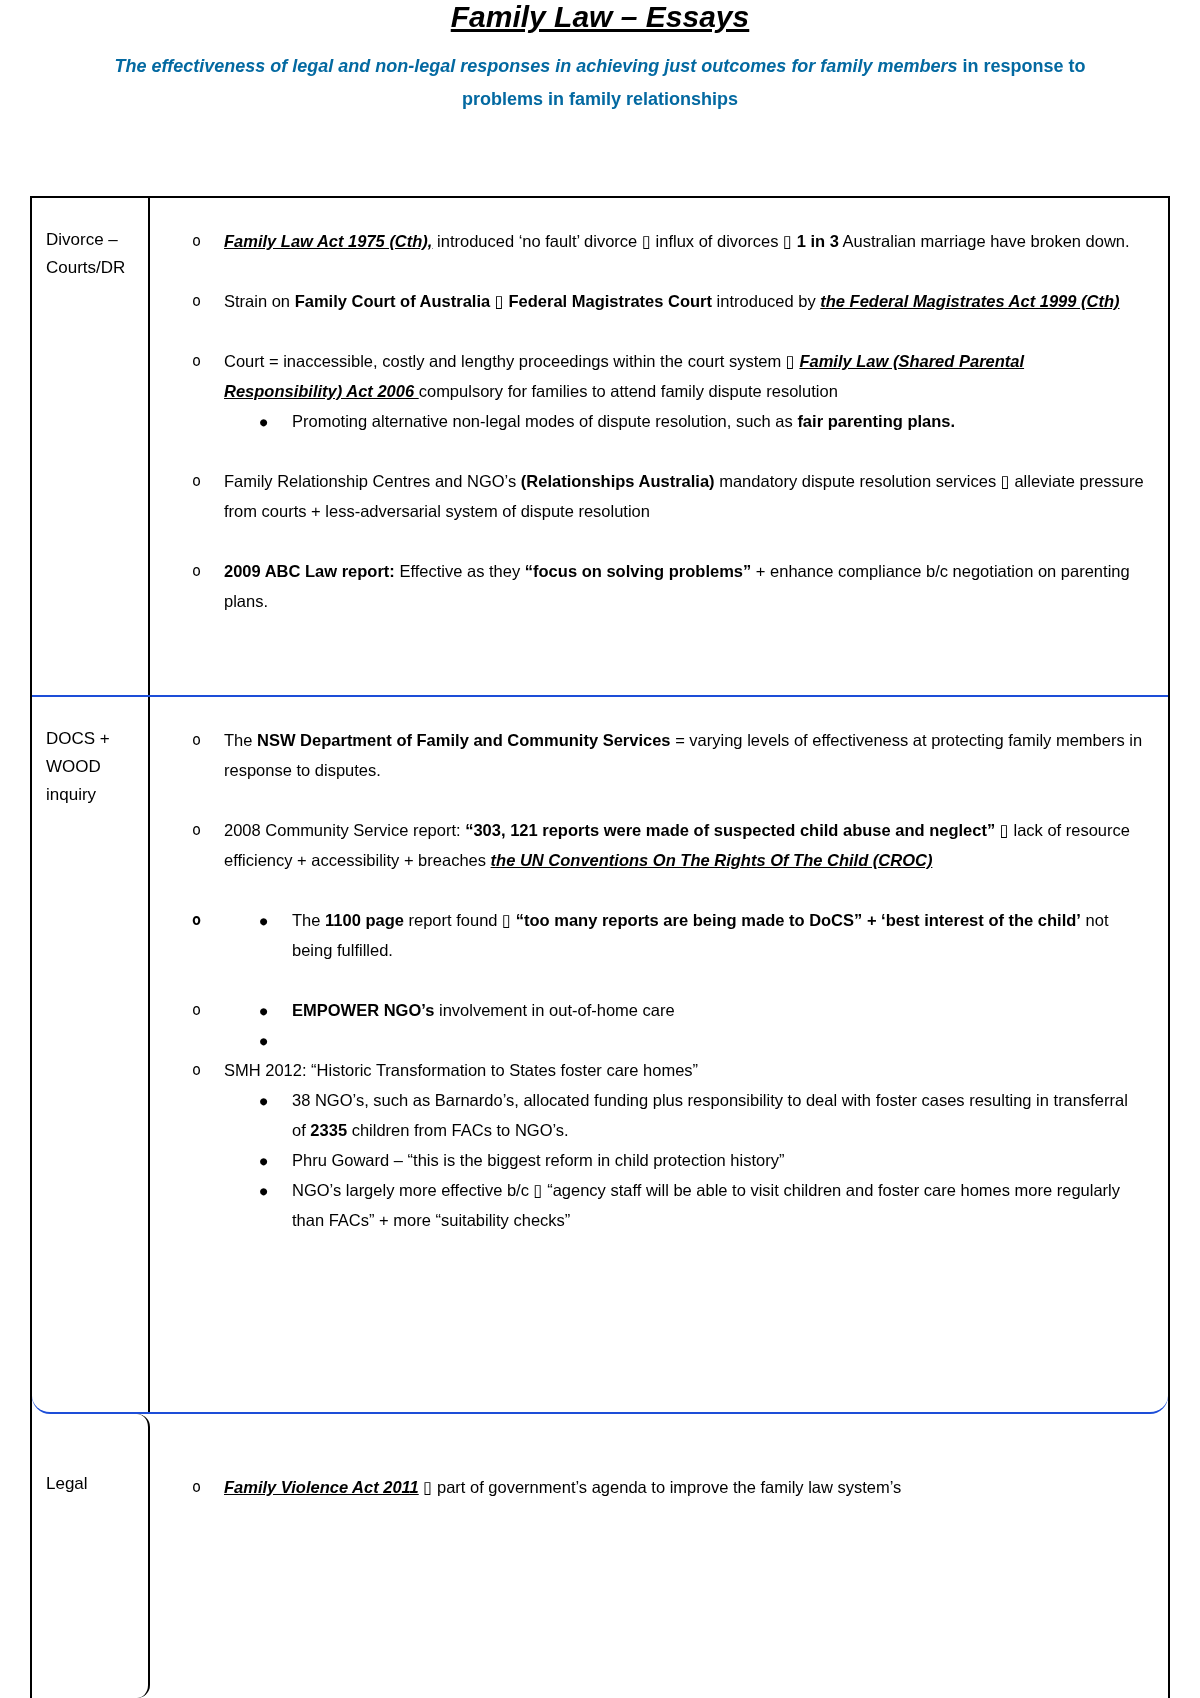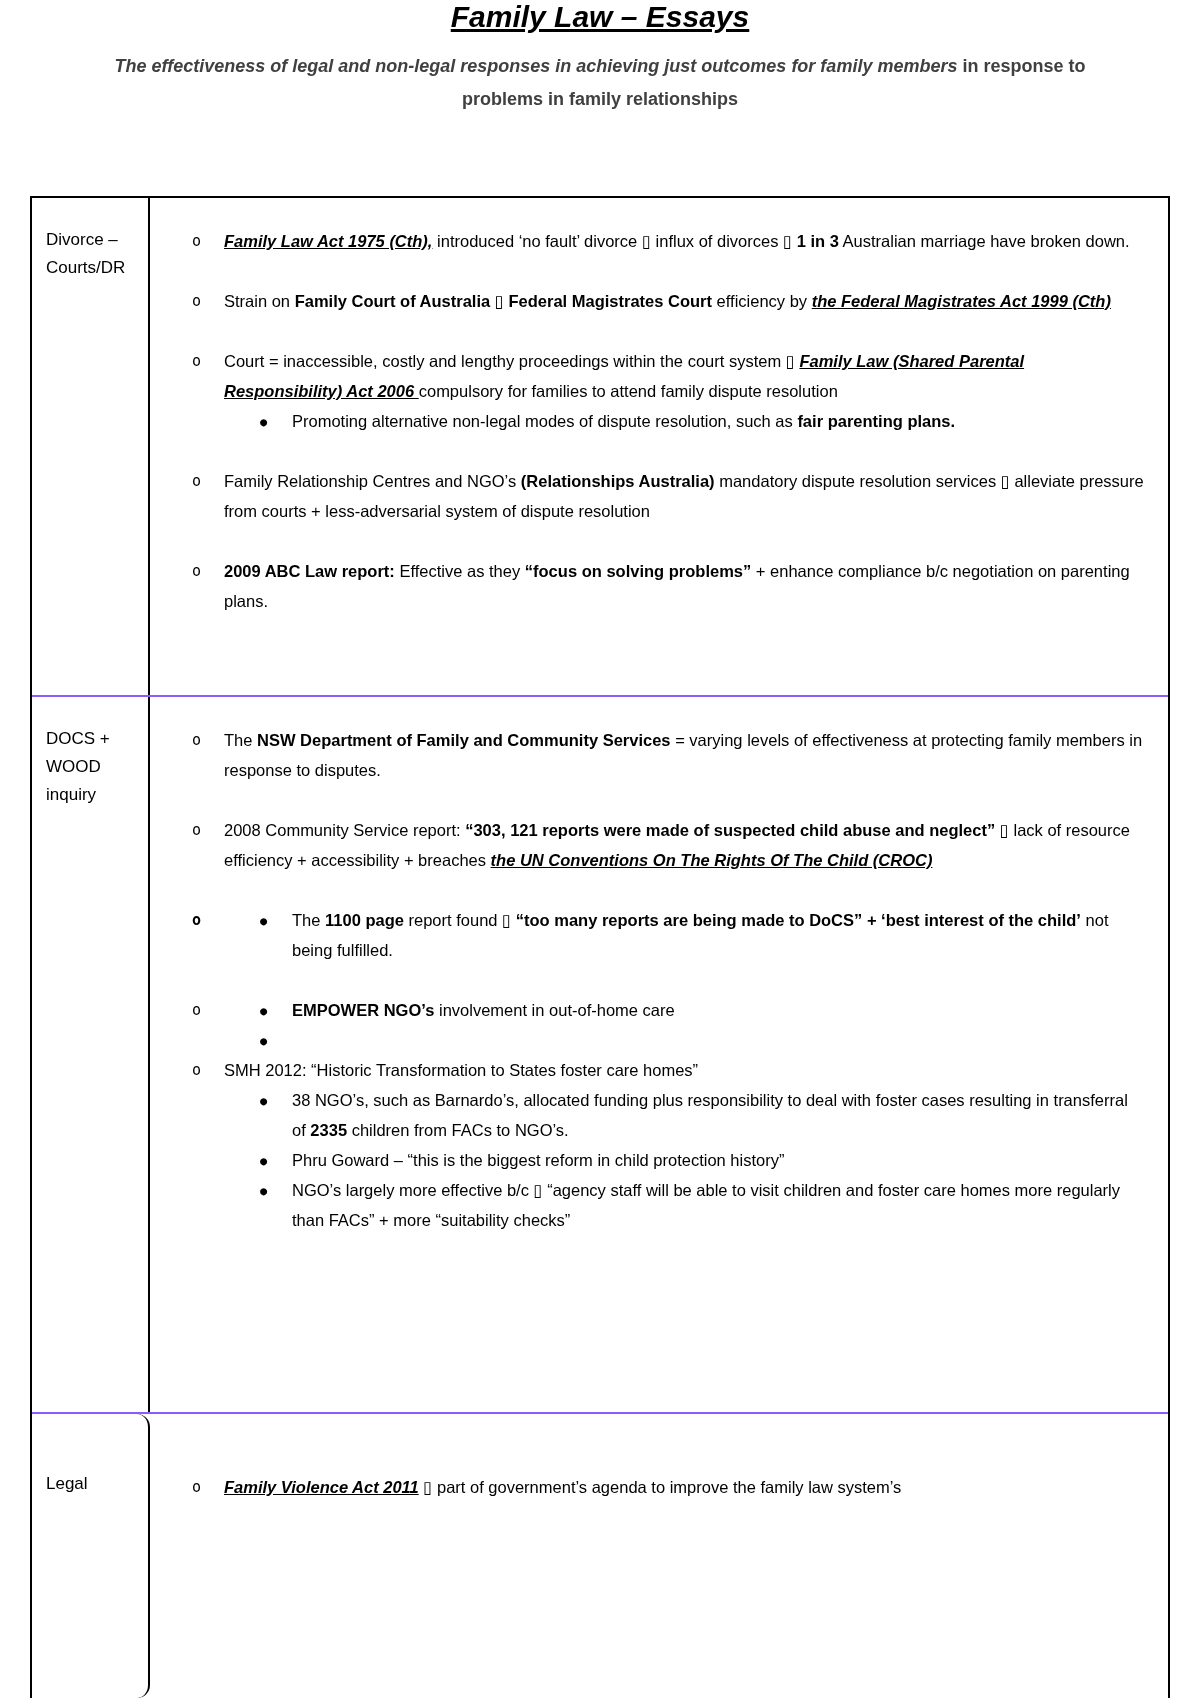--- a/index.html
+++ b/index.html
@@ -12,33 +12,33 @@
   .page { position:relative; width:1200px; height:1698px; overflow:hidden; }
 
   .title {
     text-align:center;
     font-size:30px; font-weight:bold; font-style:italic;
     text-decoration:underline;
   }
   .subtitle {
     margin-top:16px; text-align:center;
     font-size:18px; font-weight:bold; line-height:33px;
-    color:#404040; padding:0 85px;
+    color:#0369a1; padding:0 85px;
   }
 
   .tbl {
     position:absolute; left:30px; top:196px;
     width:1140px; height:1502px;
     border:2px solid #000; border-bottom:none;
     display:flex; flex-direction:column; overflow:hidden;
     background:#fff;
   }
-  .row { display:flex; border-bottom:2px solid #8b5cf6; flex:none; overflow:hidden; }
+  .row { display:flex; border-bottom:2px solid #1d4ed8; flex:none; overflow:hidden; }
   .row1 { height:499px; }
-  .row2 { height:717px; }
+  .row2 { height:717px;border-radius:18px; }
   .row:last-child { border-bottom:none; flex:1; }
 
   .label-cell {
     width:118px; flex:none; border-right:2px solid #000;
     padding:28px 6px 0 14px;
     font-size:17px; line-height:28px;
   }
   .content-cell { flex:1; padding:28px 22px 0 0; overflow:hidden; }
 
   .bullet {
@@ -68,21 +68,21 @@
   <div class="title">Family Law – Essays</div>
   <div class="subtitle"><span class=" seg-i">The effectiveness of legal and non-legal responses in achieving just outcomes for family members</span><span class=""> in response to problems in family relationships</span></div>
   <div class="tbl">
       <div class="row row1">
         <div class="label-cell">
           <div>Divorce –</div>
           <div>Courts/DR</div>
         </div>
         <div class="content-cell">
           <div class="bullet l0"><span class="mk">o</span><span><span class=" seg-b seg-i seg-u">Family Law Act 1975 (Cth),</span><span class=""> introduced ‘no fault’ divorce ▯ influx of divorces ▯ </span><span class=" seg-b">1 in 3</span><span class=""> Australian marriage have broken down.</span></span></div>
-          <div class="bullet l0"><span class="mk">o</span><span><span class="">Strain on </span><span class=" seg-b">Family Court of Australia</span><span class=""> ▯ </span><span class=" seg-b">Federal Magistrates Court</span><span class=""> efficiency by </span><span class=" seg-b seg-i seg-u">the Federal Magistrates Act 1999 (Cth)</span></span></div>
+          <div class="bullet l0"><span class="mk">o</span><span><span class="">Strain on </span><span class=" seg-b">Family Court of Australia</span><span class=""> ▯ </span><span class=" seg-b">Federal Magistrates Court</span><span class=""> introduced by </span><span class=" seg-b seg-i seg-u">the Federal Magistrates Act 1999 (Cth)</span></span></div>
           <div class="bullet l0"><span class="mk">o</span><span><span class="">Court =  inaccessible, costly and lengthy proceedings within the court system ▯ </span><span class=" seg-b seg-i seg-u">Family Law (Shared Parental Responsibility) Act 2006 </span><span class="">compulsory for families to attend family dispute resolution</span></span></div>
           <div class="bullet l1"><span class="mk">●</span><span><span class="">Promoting alternative non-legal modes of dispute resolution, such as </span><span class=" seg-b">fair parenting plans.</span></span></div>
           <div class="bullet l0"><span class="mk">o</span><span><span class="">Family Relationship Centres and NGO’s </span><span class=" seg-b">(Relationships Australia)</span><span class=""> mandatory dispute resolution services ▯ alleviate pressure from courts + less-adversarial system of dispute resolution</span></span></div>
           <div class="bullet l0"><span class="mk">o</span><span><span class=" seg-b">2009 ABC Law report:</span><span class=""> Effective as they </span><span class=" seg-b">“focus on solving problems”</span><span class=""> + enhance compliance b/c negotiation on parenting plans.</span></span></div>
         </div>
       </div>
       <div class="row row2">
         <div class="label-cell">
           <div>DOCS +</div>
           <div>WOOD</div>

